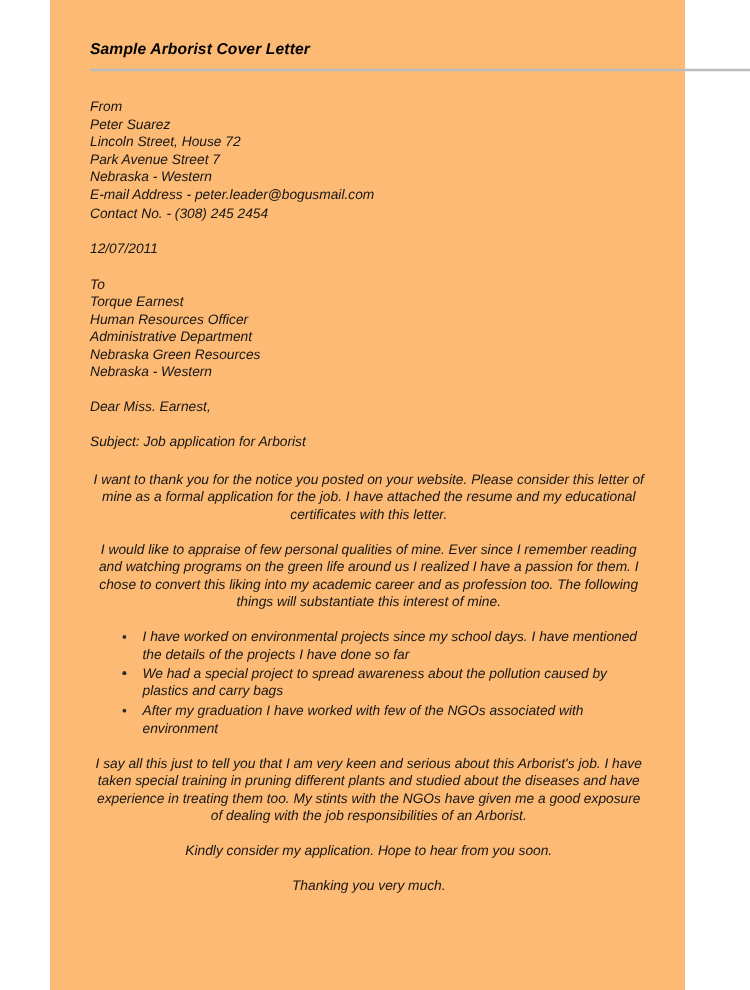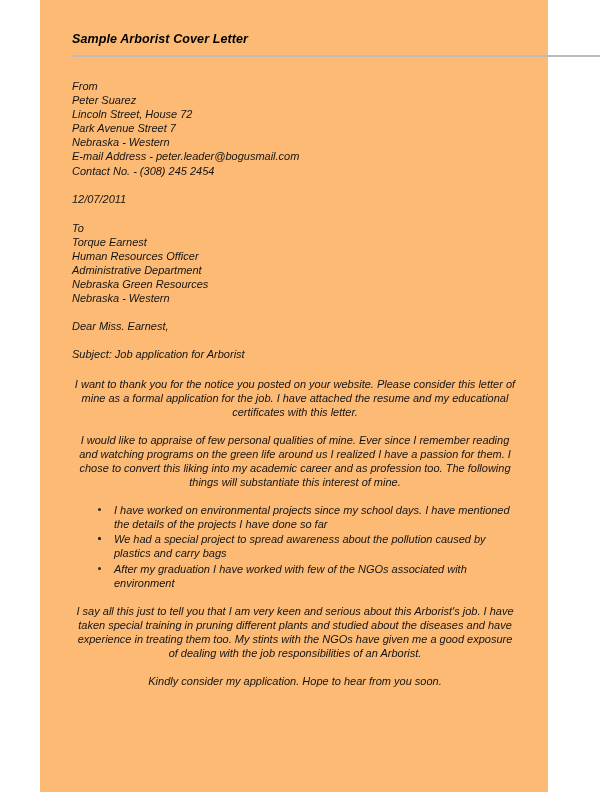--- a/index.html
+++ b/index.html
@@ -150,15 +150,16 @@
       <li>
         <span class="bullet-dot"></span>
         <span class="bullet-text">After my graduation I have worked with few of the NGOs associated with environment</span>
       </li>
     </ul>
 
     <p class="para">I say all this just to tell you that I am very keen and serious about this Arborist's job. I have taken special training in pruning different plants and studied about the diseases and have experience in treating them too. My stints with the NGOs have given me a good exposure of dealing with the job responsibilities of an Arborist.</p>
 
     <p class="para">Kindly consider my application. Hope to hear from you soon.</p>
 
+    <p class="para">Thanking you very much.</p>
 
   </div>
 </div>
 
 </body></html>

